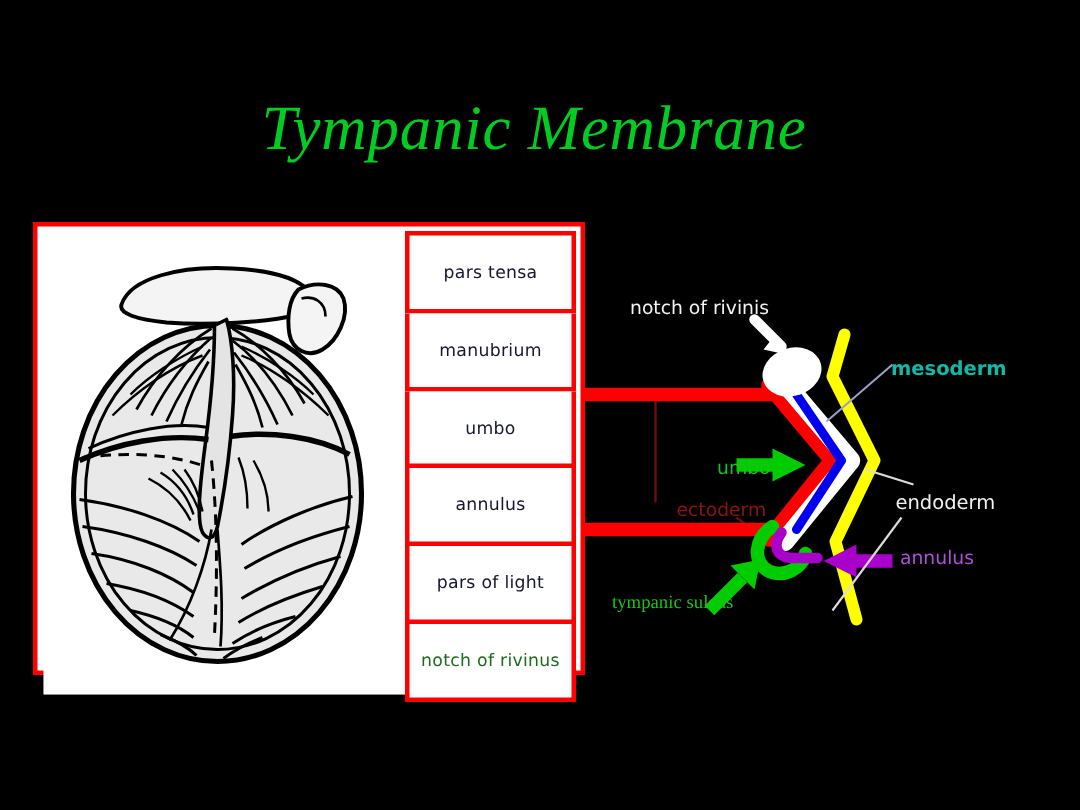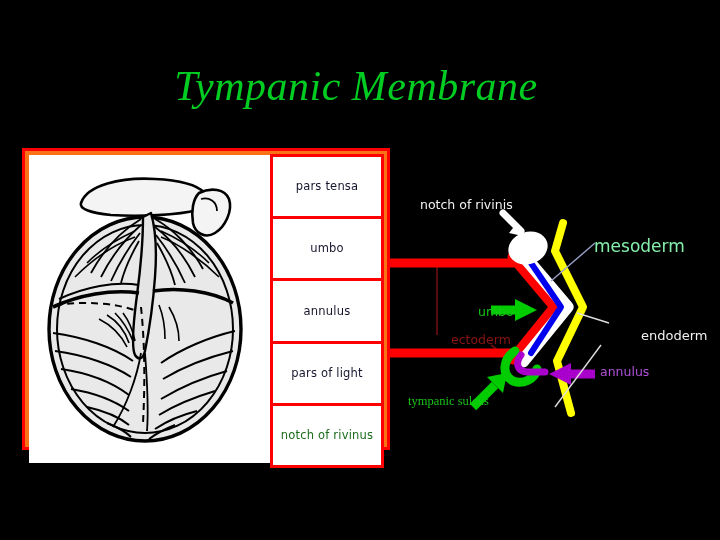--- a/index.html
+++ b/index.html
@@ -14,21 +14,21 @@
   #title{
     position:absolute;left:0;top:62px;width:712px;text-align:center;
     font-family:"Liberation Serif","DejaVu Serif",serif;
     font-style:italic;font-size:42px;line-height:48px;
     color:#00cc22;letter-spacing:0.5px;white-space:nowrap;
   }
 
   
   #left-panel{
     position:absolute;left:22px;top:148px;width:368px;height:302px;
-    background:#f97316;border:3px solid #ff0000;box-sizing:border-box;
+    background:#ffffff;border:3px solid #ff0000;box-sizing:border-box;
   }
   #drawing-area{
     position:absolute;left:4px;top:4px;width:242px;height:308px;
     background:#ffffff;overflow:hidden;
   }
   #drawing-area svg{display:block;}
 
   
   #label-stack{
     position:absolute;right:3px;top:3px;width:114px;height:314px;
@@ -48,22 +48,22 @@
   .lc-pink{color:#e8554f;}
   .lc-green{color:#1b6b1b;}
 
   
   #embryo{position:absolute;left:395px;top:185px;width:310px;height:260px;}
   #embryo svg{display:block;overflow:visible;}
 
   .dlabel{position:absolute;white-space:nowrap;
     font-family:"DejaVu Sans",sans-serif;font-size:12px;line-height:13px;}
   #lbl-notch{left:420px;top:198px;color:#f2f2f2;font-size:12.5px;}
-  #lbl-meso{left:594px;top:240px;color:#86efac;font-size:17px;}
-  #lbl-endo{left:597px;top:329px;color:#f2f2f2;font-size:13px;margin-left:44px;}
+  #lbl-meso{left:594px;top:240px;color:#14b8a6;font-size:13px;font-weight:bold;}
+  #lbl-endo{left:597px;top:329px;color:#f2f2f2;font-size:13px;}
   #lbl-ecto{left:432px;top:333px;color:#8c1414;font-size:12.5px;margin-left:19px;}
   #lbl-umbo{left:478px;top:305px;color:#19c419;font-size:12.5px;}
   #lbl-annulus{left:600px;top:365px;color:#b050d8;font-size:12.5px;}
   #lbl-sulcus{left:408px;top:395px;color:#19c419;font-size:12.5px;font-family:Liberation Serif, serif;}
 </style>
 </head>
 <body>
 
 <div id="slide">
 
@@ -131,20 +131,21 @@
         <path d="M168 256 C152 260 138 266 126 274" fill="none" stroke="#000000" stroke-width="2"></path>
         <path d="M146 270 C136 274 128 278 120 284" fill="none" stroke="#000000" stroke-width="2"></path>
 
         <path d="M112 198 C108 222 98 250 84 272" fill="none" stroke="#000000" stroke-width="1.8"></path>
         <path d="M116 198 C118 224 120 250 118 276" fill="none" stroke="#000000" stroke-width="1.8"></path>
       </svg>
     </div>
 
     <div id="label-stack">
       <div class="label-cell lc-dark">pars tensa</div>
+      <div class="label-cell lc-dark">manubrium</div>
       <div class="label-cell lc-dark">umbo</div>
       <div class="label-cell lc-dark">annulus</div>
       <div class="label-cell lc-dark">pars of light</div>
       <div class="label-cell lc-green">notch of rivinus</div>
     </div>
 
   </div>
 
   <div id="embryo">
     <svg width="310" height="260" viewBox="0 0 310 260" xmlns="http://www.w3.org/2000/svg">

